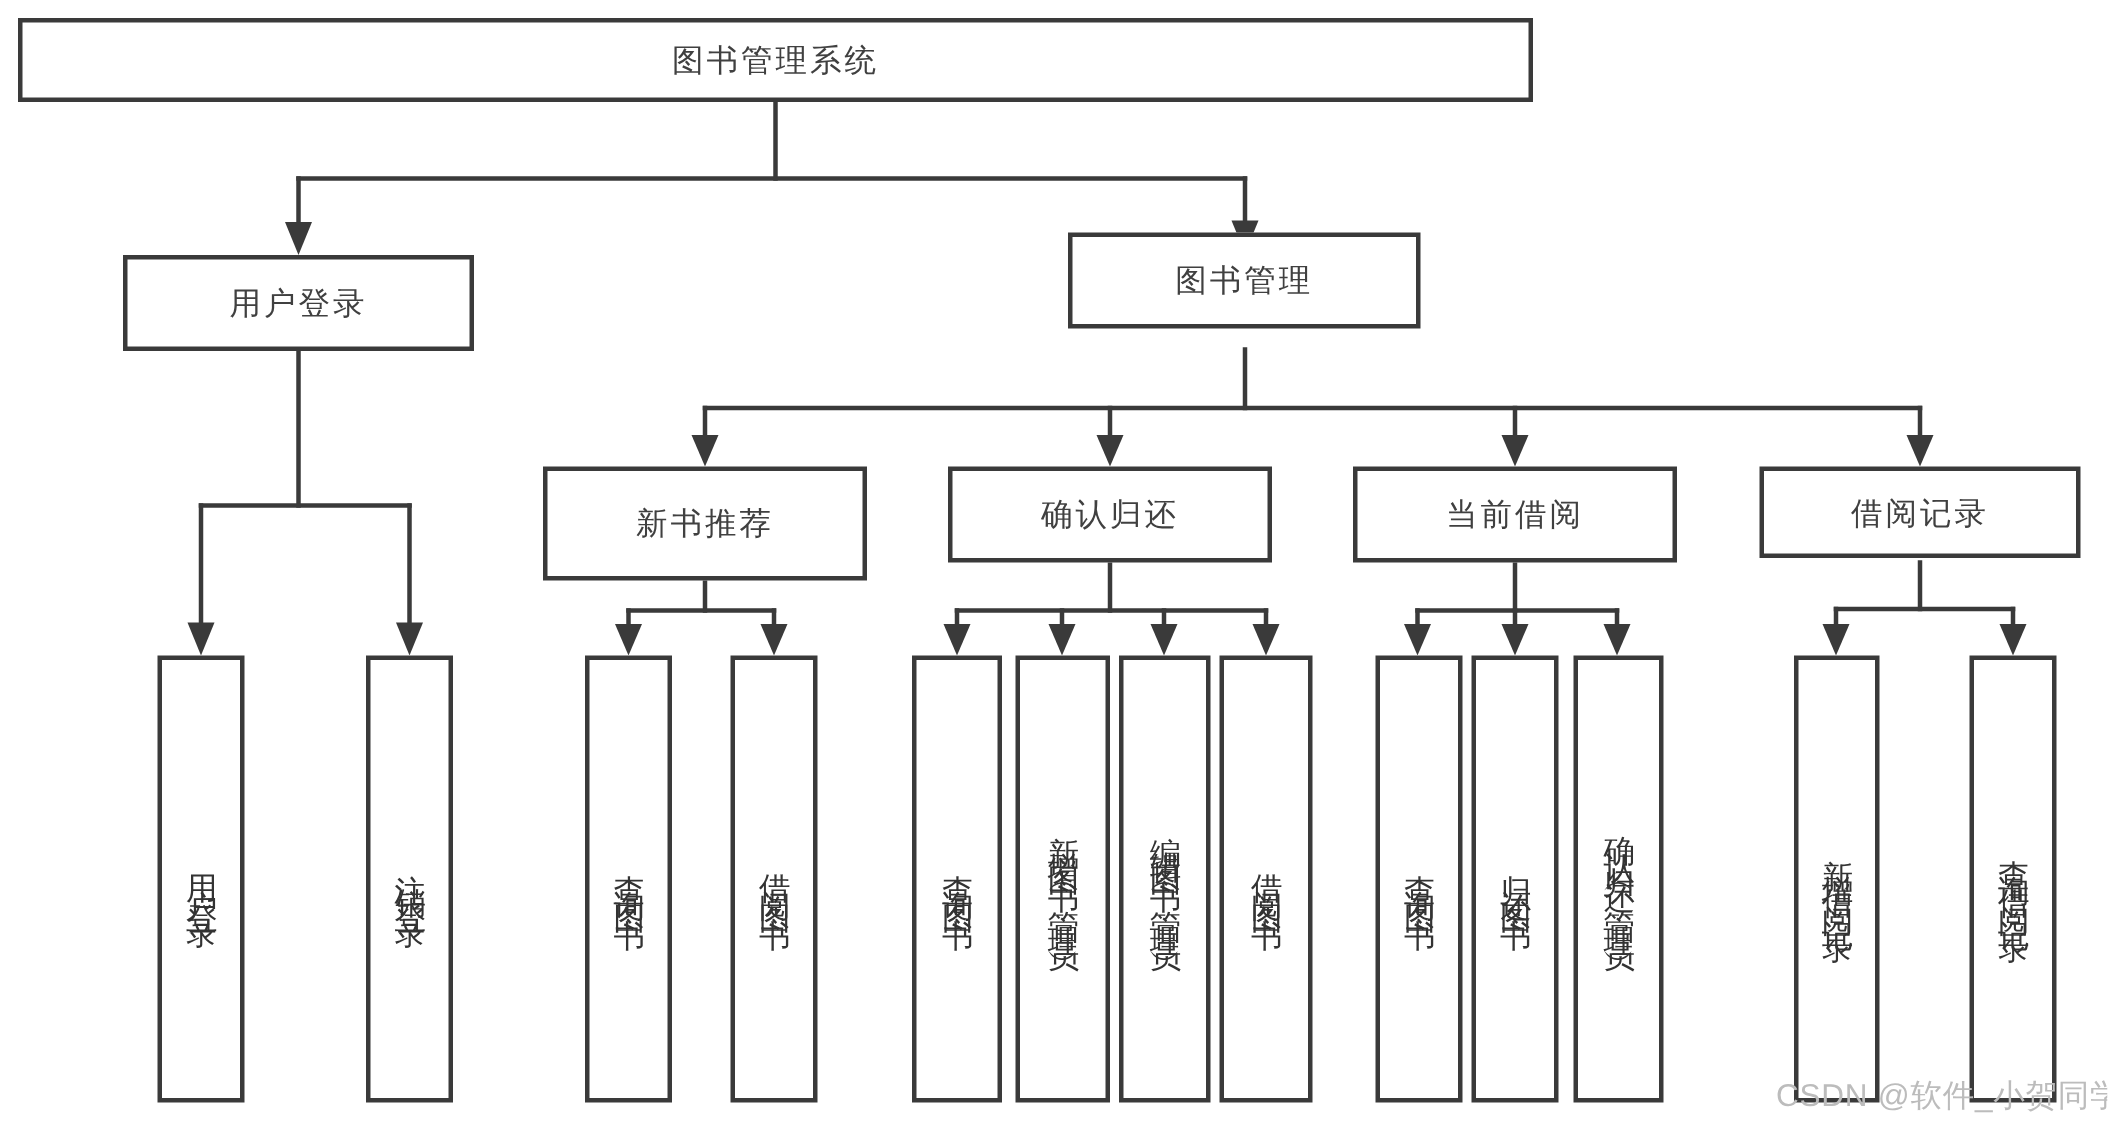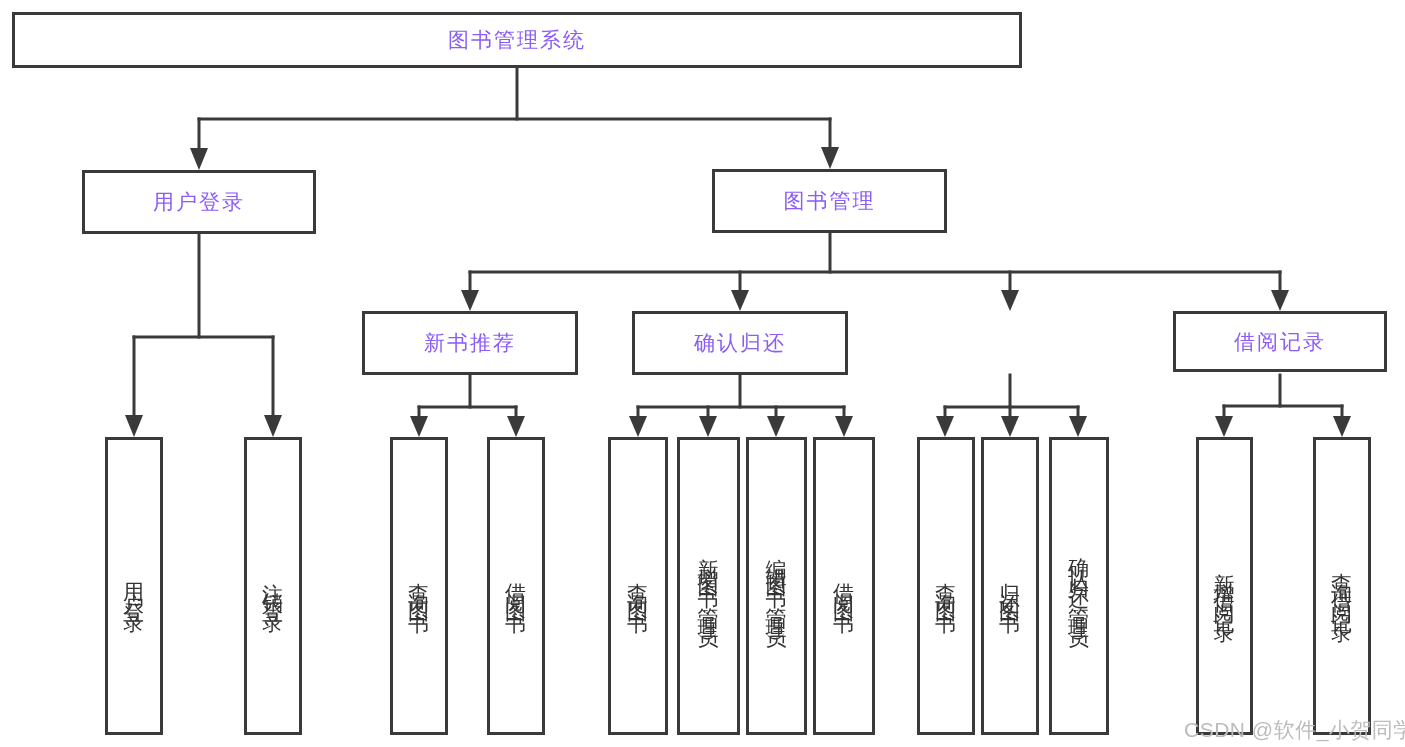--- a/index.html
+++ b/index.html
@@ -28,21 +28,21 @@
     border: 3px solid #3a3a3a;
     background: #ffffff;
     display: flex;
     align-items: center;
     justify-content: center;
     color: #333333;
   }
   .h-label {
     font-size: 21px;
     letter-spacing: 2px;
-    color: #8b5cf6;
+    color: #404040;
     white-space: nowrap;
   }
   .v-label {
     writing-mode: vertical-rl;
     text-orientation: mixed;
     font-size: 21px;
     letter-spacing: 10px;
     line-height: 1;
     color: #333333;
     white-space: nowrap;
@@ -136,30 +136,33 @@
     </g>
   </svg>
 
   <div class="box" style="left:12px;top:12px;width:1010px;height:56px">
     <span class="h-label">图书管理系统</span>
   </div>
 
   <div class="box" style="left:82px;top:170px;width:234px;height:64px">
     <span class="h-label">用户登录</span>
   </div>
-  <div class="box" style="left:712px;top:169px;width:235px;height:64px">
+  <div class="box" style="left:712px;top:155px;width:235px;height:64px">
     <span class="h-label">图书管理</span>
   </div>
 
-  <div class="box" style="left:362px;top:311px;width:216px;height:64px">
+  <div class="box" style="left:362px;top:311px;width:216px;height:76px">
     <span class="h-label">新书推荐</span>
   </div>
   <div class="box" style="left:632px;top:311px;width:216px;height:64px">
     <span class="h-label">确认归还</span>
   </div>
+  <div class="box" style="left:902px;top:311px;width:216px;height:64px">
+    <span class="h-label">当前借阅</span>
+  </div>
   <div class="box" style="left:1173px;top:311px;width:214px;height:61px">
     <span class="h-label">借阅记录</span>
   </div>
 
   <div class="box" style="left:105px;top:437px;width:58px;height:298px">
     <span class="v-label">用户登录</span>
   </div>
   <div class="box" style="left:244px;top:437px;width:58px;height:298px">
     <span class="v-label">注销登录</span>
   </div>

